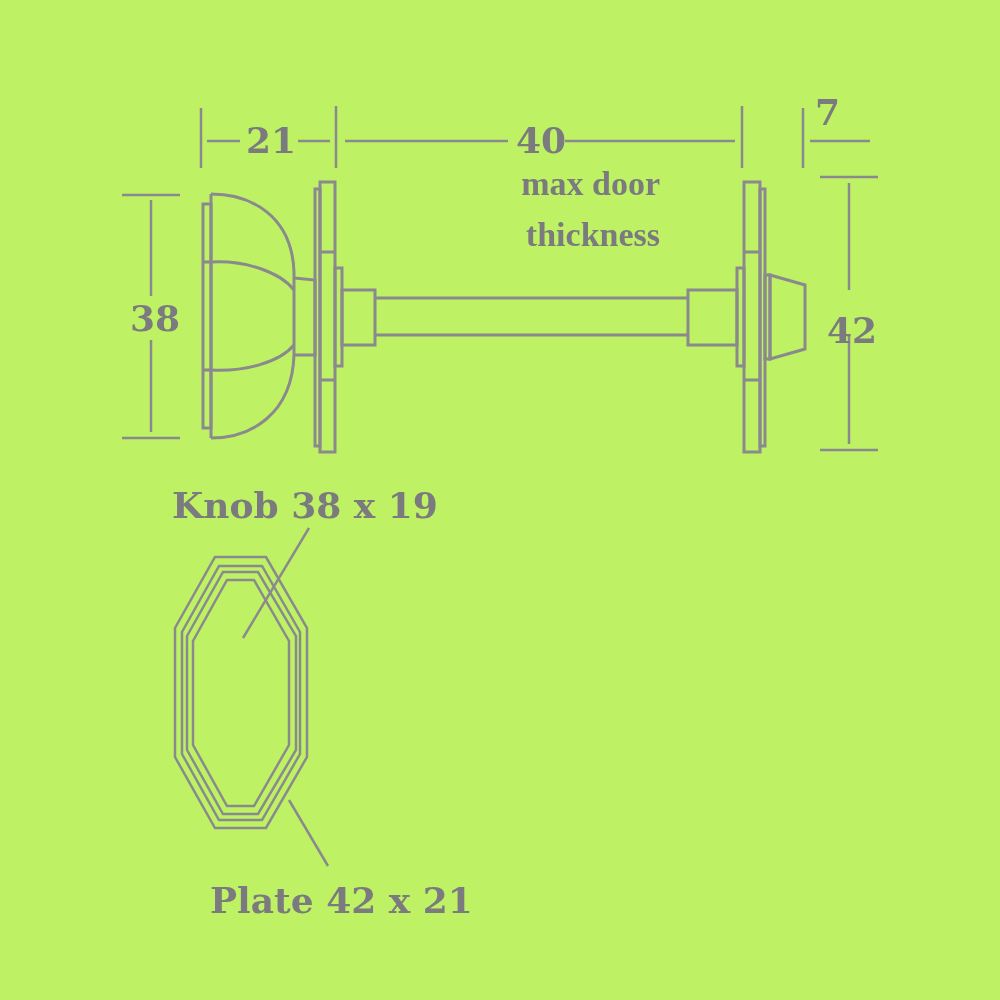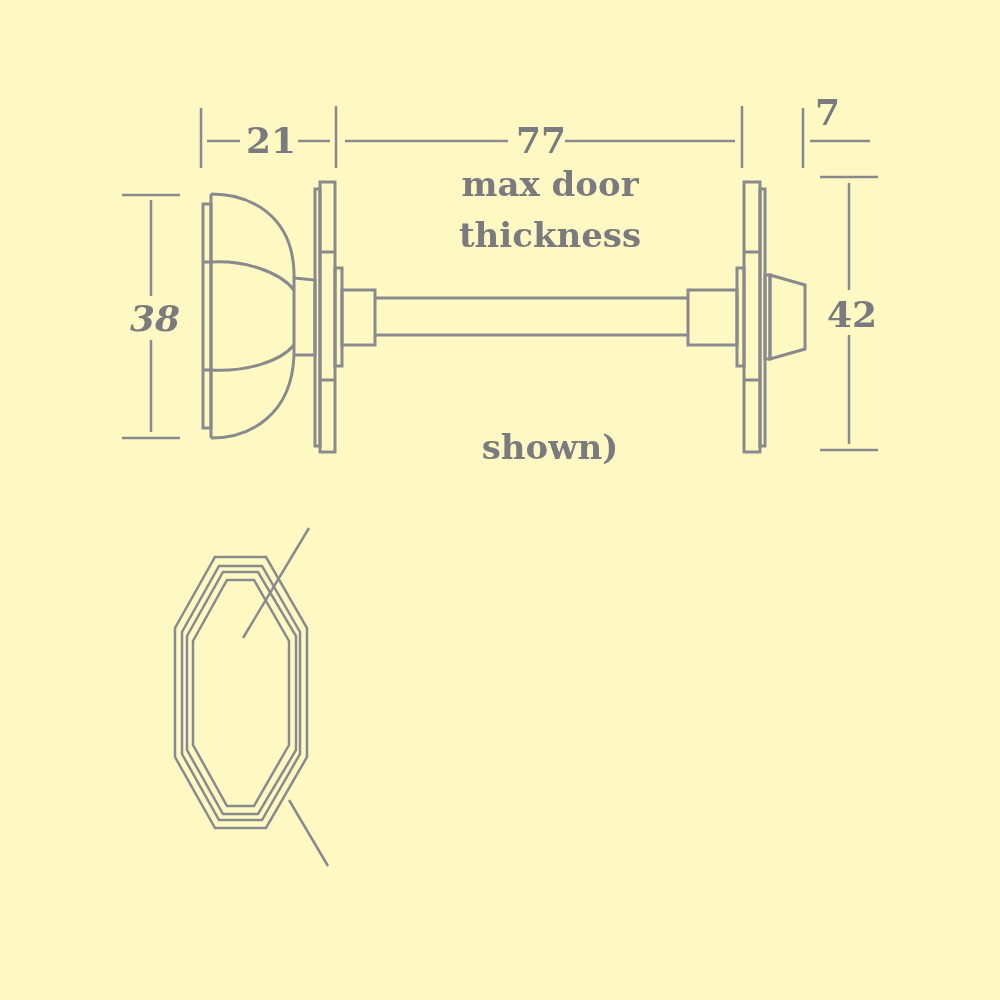--- a/index.html
+++ b/index.html
@@ -1,27 +1,27 @@
 <!DOCTYPE html>
 <html><head>
   <meta charset="utf-8">
   <style>
     html, body { margin: 0; padding: 0; background: #ffffff; }
-    #canvas { position: relative; width: 1000px; height: 1000px; background: #fef9c3; overflow: hidden; }
+    #canvas { position: relative; width: 1000px; height: 1000px; background: #bef264; overflow: hidden; }
     svg { position: absolute; left: 0; top: 0; }
     .lbl {
       position: absolute;
       font-family: "DejaVu Serif", "Liberation Serif", serif;
       font-weight: bold;
       color: #7a7a7f;
       white-space: nowrap;
       line-height: 1;
     }
     .dim { font-size: 36px; }
-    .txt { font-size: 34px; text-align: center; }
+    .txt { font-size: 34px; text-align: right; font-family: Liberation Serif, serif; }
     .part { font-size: 36px; }
   </style>
 </head>
 <body>
 
 <div id="canvas">
   <svg width="1000" height="1000" viewBox="0 0 1000 1000" fill="none" stroke="#8a8a8e" stroke-width="3">
 
     <g stroke-width="2.5">
       <line x1="201" y1="108" x2="201" y2="168"></line>
@@ -92,23 +92,24 @@
       <polygon points="219,566 262,566 300,632 300,754 262,820 219,820 182,754 182,632"></polygon>
       <polygon points="223,572 258,572 296,636 296,750 258,814 223,814 187,750 187,636"></polygon>
       <polygon points="227,580 254,580 289,641 289,745 254,806 227,806 193,745 193,641"></polygon>
     </g>
 
     <line x1="309" y1="528" x2="243" y2="638" stroke-width="2.5"></line>
     <line x1="289" y1="800" x2="328" y2="866" stroke-width="2.5"></line>
   </svg>
 
   <div class="lbl dim" style="left:246px; top:122px;">21</div>
-  <div class="lbl dim" style="left:516px; top:122px;">77</div>
+  <div class="lbl dim" style="left:516px; top:122px;">40</div>
   <div class="lbl dim" style="left:815px; top:94px;">7</div>
-  <div class="lbl dim" style="left:130px; top:300px;font-style:italic;">38</div>
-  <div class="lbl dim" style="left:827px; top:296px;">42</div>
+  <div class="lbl dim" style="left:130px; top:300px;">38</div>
+  <div class="lbl dim" style="left:827px; top:312px;">42</div>
 
   <div class="lbl txt" style="left:440px; top:167px; width:220px;">max door</div>
   <div class="lbl txt" style="left:440px; top:218px; width:220px;">thickness</div>
 
-  <div class="lbl txt" style="left:380px; top:430px; width:340px;">shown)</div>
 
+  <div class="lbl part" style="left:172px; top:487px;">Knob 38 x 19</div>
+  <div class="lbl part" style="left:210px; top:882px;">Plate 42 x 21</div>
 </div>
 
 </body></html>

